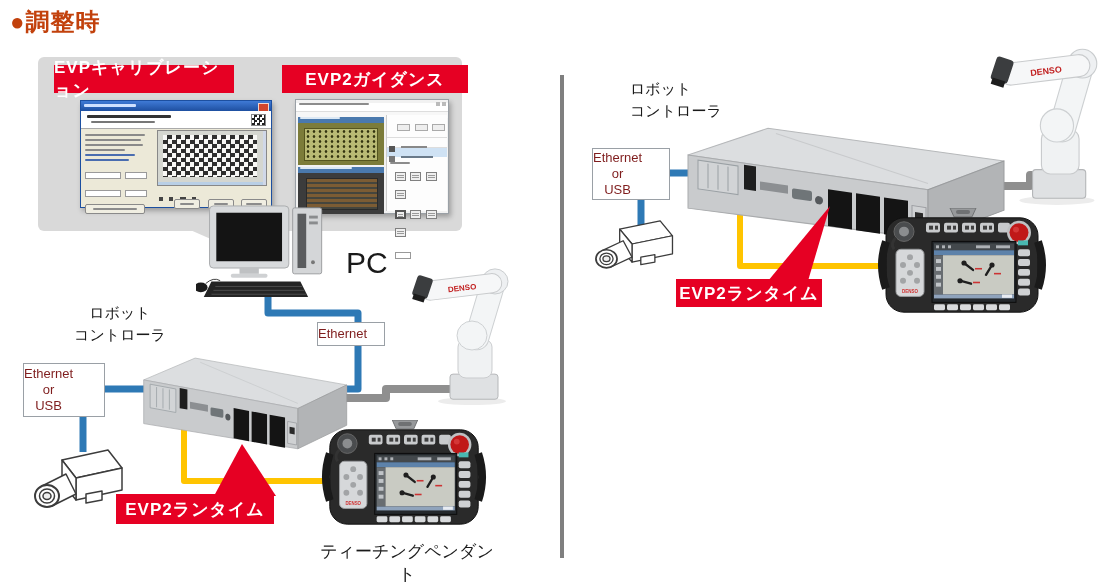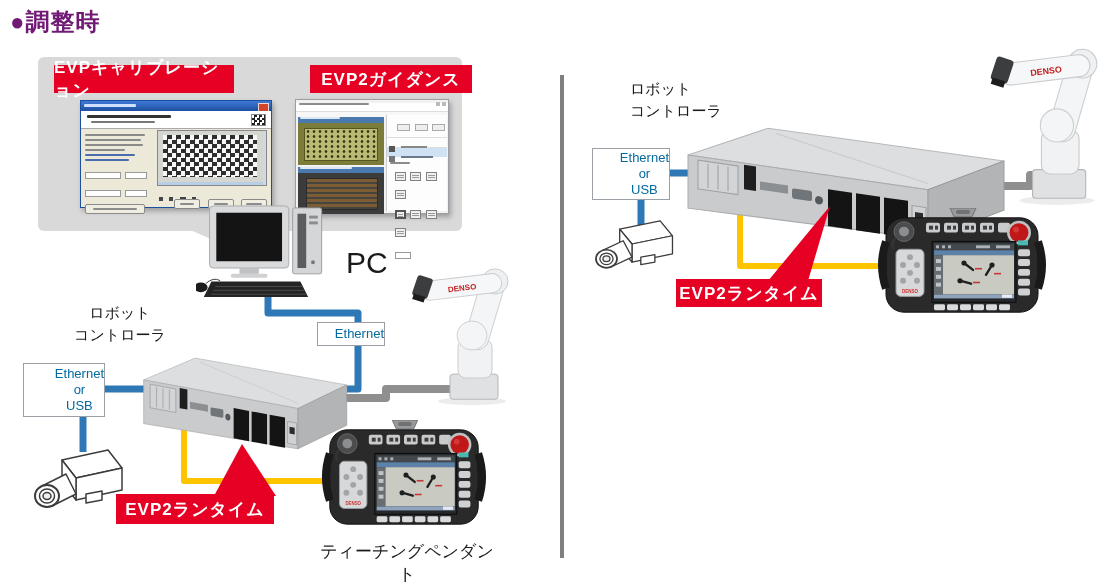--- a/index.html
+++ b/index.html
@@ -1,20 +1,20 @@
 <!DOCTYPE html>
 <html><head>
 <meta charset="utf-8">
 <style>
   html,body{margin:0;padding:0;background:#ffffff;font-family:"Liberation Sans","DejaVu Sans",sans-serif;}
   #canvas{position:relative;width:1100px;height:582px;background:#ffffff;overflow:hidden;}
   .abs{position:absolute;}
-  .section-title{font-size:24px;font-weight:bold;color:#701a75;letter-spacing:1px;}
+  .section-title{font-size:24px;font-weight:bold;color:#c2410c;letter-spacing:1px;}
   .red-tag{background:#e60023;color:#fff;font-weight:bold;font-size:17px;display:flex;align-items:center;justify-content:center;letter-spacing:1px;}
-  .white-box{background:#fff;border:1px solid #9aa0a6;color:#0369a1;font-size:13px;display:flex;align-items:center;justify-content:flex-end;text-align:center;line-height:16px;}
+  .white-box{background:#fff;border:1px solid #9aa0a6;color:#7f1d1d;font-size:13px;display:flex;align-items:center;justify-content:flex-start;text-align:center;line-height:16px;}
   .plain-label{color:#1a1a1a;font-size:15px;line-height:22px;}
   .pendant-label{color:#1a1a1a;font-size:17px;line-height:23px;}
   .pc-label{color:#1a1a1a;font-size:30px;}
   .bubble{background:#d9d9d9;border-radius:6px;}
   .divider{background:#7f7f7f;}
   .shot{box-shadow:2px 3px 5px rgba(0,0,0,.28);}
   .bar{display:block;background:#8c8c8c;height:2px;border-radius:1px;margin:3px 0;}
   .checker{background:repeating-conic-gradient(#2e2e2e 0% 25%, #f7f7f5 0% 50%);background-size:9px 9px;}
   .checker-icon{background:repeating-conic-gradient(#222 0% 25%, #fff 0% 50%);background-size:5px 5px;border:1px solid #888;}
   .dots{background-color:#b9ba74;background-image:radial-gradient(#33330f 1.2px, transparent 1.6px);background-size:6px 5px;border:1px solid #55551f;}
@@ -336,21 +336,21 @@
       <use href="#sym-camera" width="100" height="85"></use>
     </svg>
   <svg class="abs" style="left:398px;top:266px;" width="112" height="140">
       <use href="#sym-robot" width="112" height="140"></use>
     </svg>
   <svg class="abs" style="left:320px;top:420px;" width="168" height="114">
       <use href="#sym-pendant" width="168" height="114"></use>
     </svg>
 
   <div class="abs red-tag" style="left:54px;top:65px;width:180px;height:28px;">EVPキャリブレーション</div>
-  <div class="abs red-tag" style="left:282px;top:65px;width:162px;height:28px;margin-left:28px;">EVP2ガイダンス</div>
+  <div class="abs red-tag" style="left:282px;top:65px;width:186px;height:28px;">EVP2ガイダンス</div>
 
   <div class="abs white-box" style="left:317px;top:322px;width:66px;height:22px;">Ethernet</div>
 
   <div class="abs plain-label" style="left:58px;top:302px;width:124px;text-align:center;">
     <div>ロボット</div>
     <div>コントローラ</div>
   </div>
 
   <div class="abs white-box" style="left:23px;top:363px;width:80px;height:52px;">
     <div>

